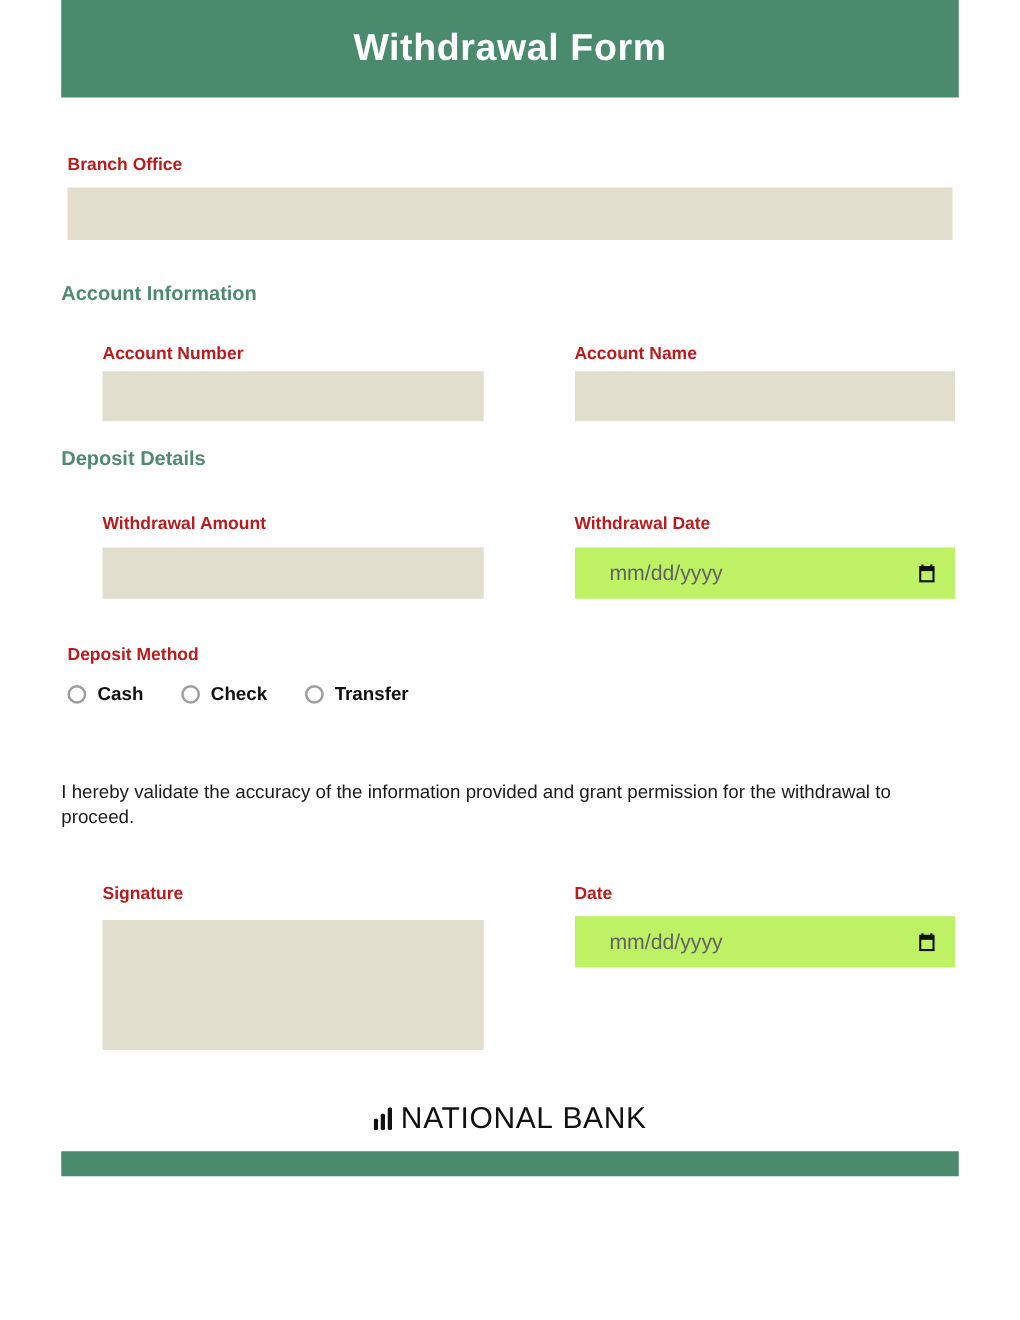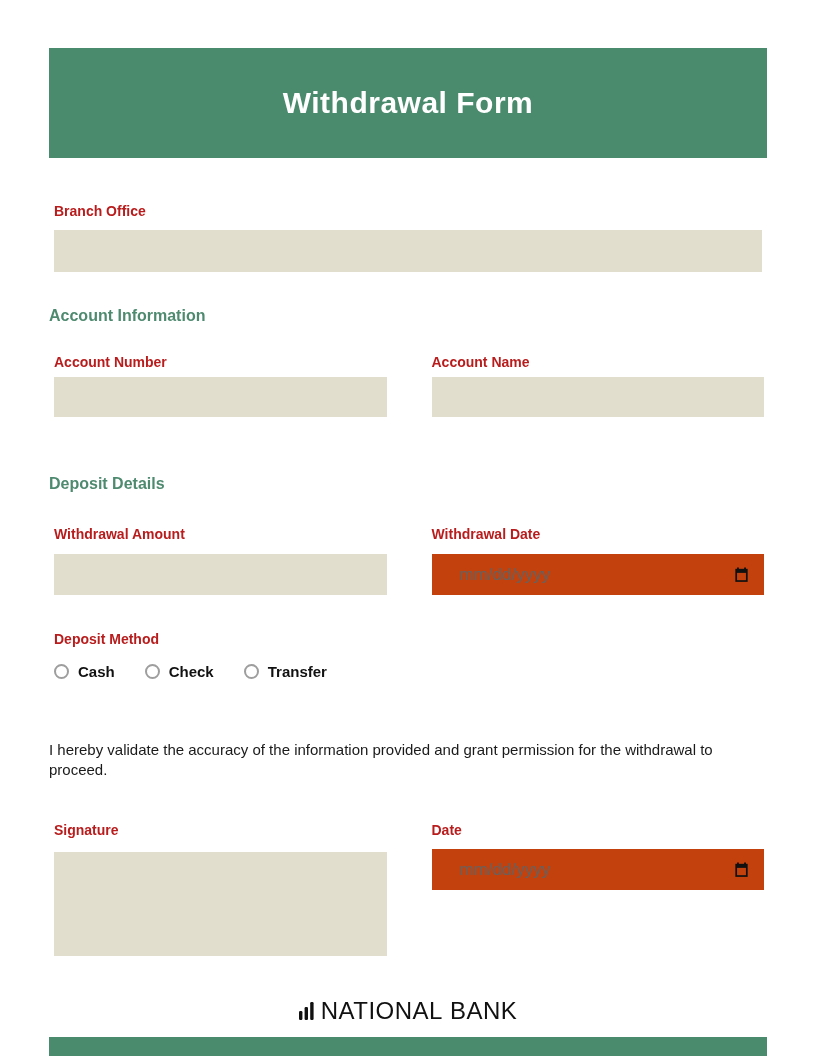--- a/index.html
+++ b/index.html
@@ -7,22 +7,21 @@
   body {
     background: #ffffff;
     font-family: "Liberation Sans", sans-serif;
     color: #1a1a1a;
     overflow: hidden;
   }
   .content { width: 718px; margin: 0 auto 0 49px; }
 
   
   .banner {
-    margin-top: 48px;
-    height: 110px;
+    height: 78px;
     background: #4a8a6d;
     display: flex;
     align-items: center;
     justify-content: center;
   }
   .banner h1 {
     color: #ffffff;
     font-size: 30px;
     font-weight: bold;
     letter-spacing: 0.5px;
@@ -58,34 +57,34 @@
 
   .branch-label { margin-top: 45px; }
   .branch-input { margin-top: 10px; }
 
   .acct-heading { margin-top: 35px; }
   .row {
     display: flex;
     gap: 45px;
     margin: 0 3px 0 5px;
   }
-  .col { width: 333px; }
+  .col { width: 333px; margin-left: 28px; }
   .col .field-label { margin-left: 0; }
   .row-labels-gap { margin-top: 30px; }
   .col .text-input, .col .date-field { margin-top: 6px; height: 40px; }
 
-  .deposit-heading { margin-top: 58px; }
+  .deposit-heading { margin-top: 22px; }
   .deposit-row .field-label { margin-top: 34px; }
   .deposit-row .text-input, .deposit-row .date-field { margin-top: 11px; height: 41px; }
 
   
   .date-field {
     display: flex;
     align-items: center;
-    background: #c2410c;
+    background: #bef264;
     padding: 0 14px 0 28px;
   }
   .date-field input {
     flex: 1;
     background: transparent;
     border: none;
     outline: none;
     font-size: 17px;
     color: #1a1a1a;
   }

